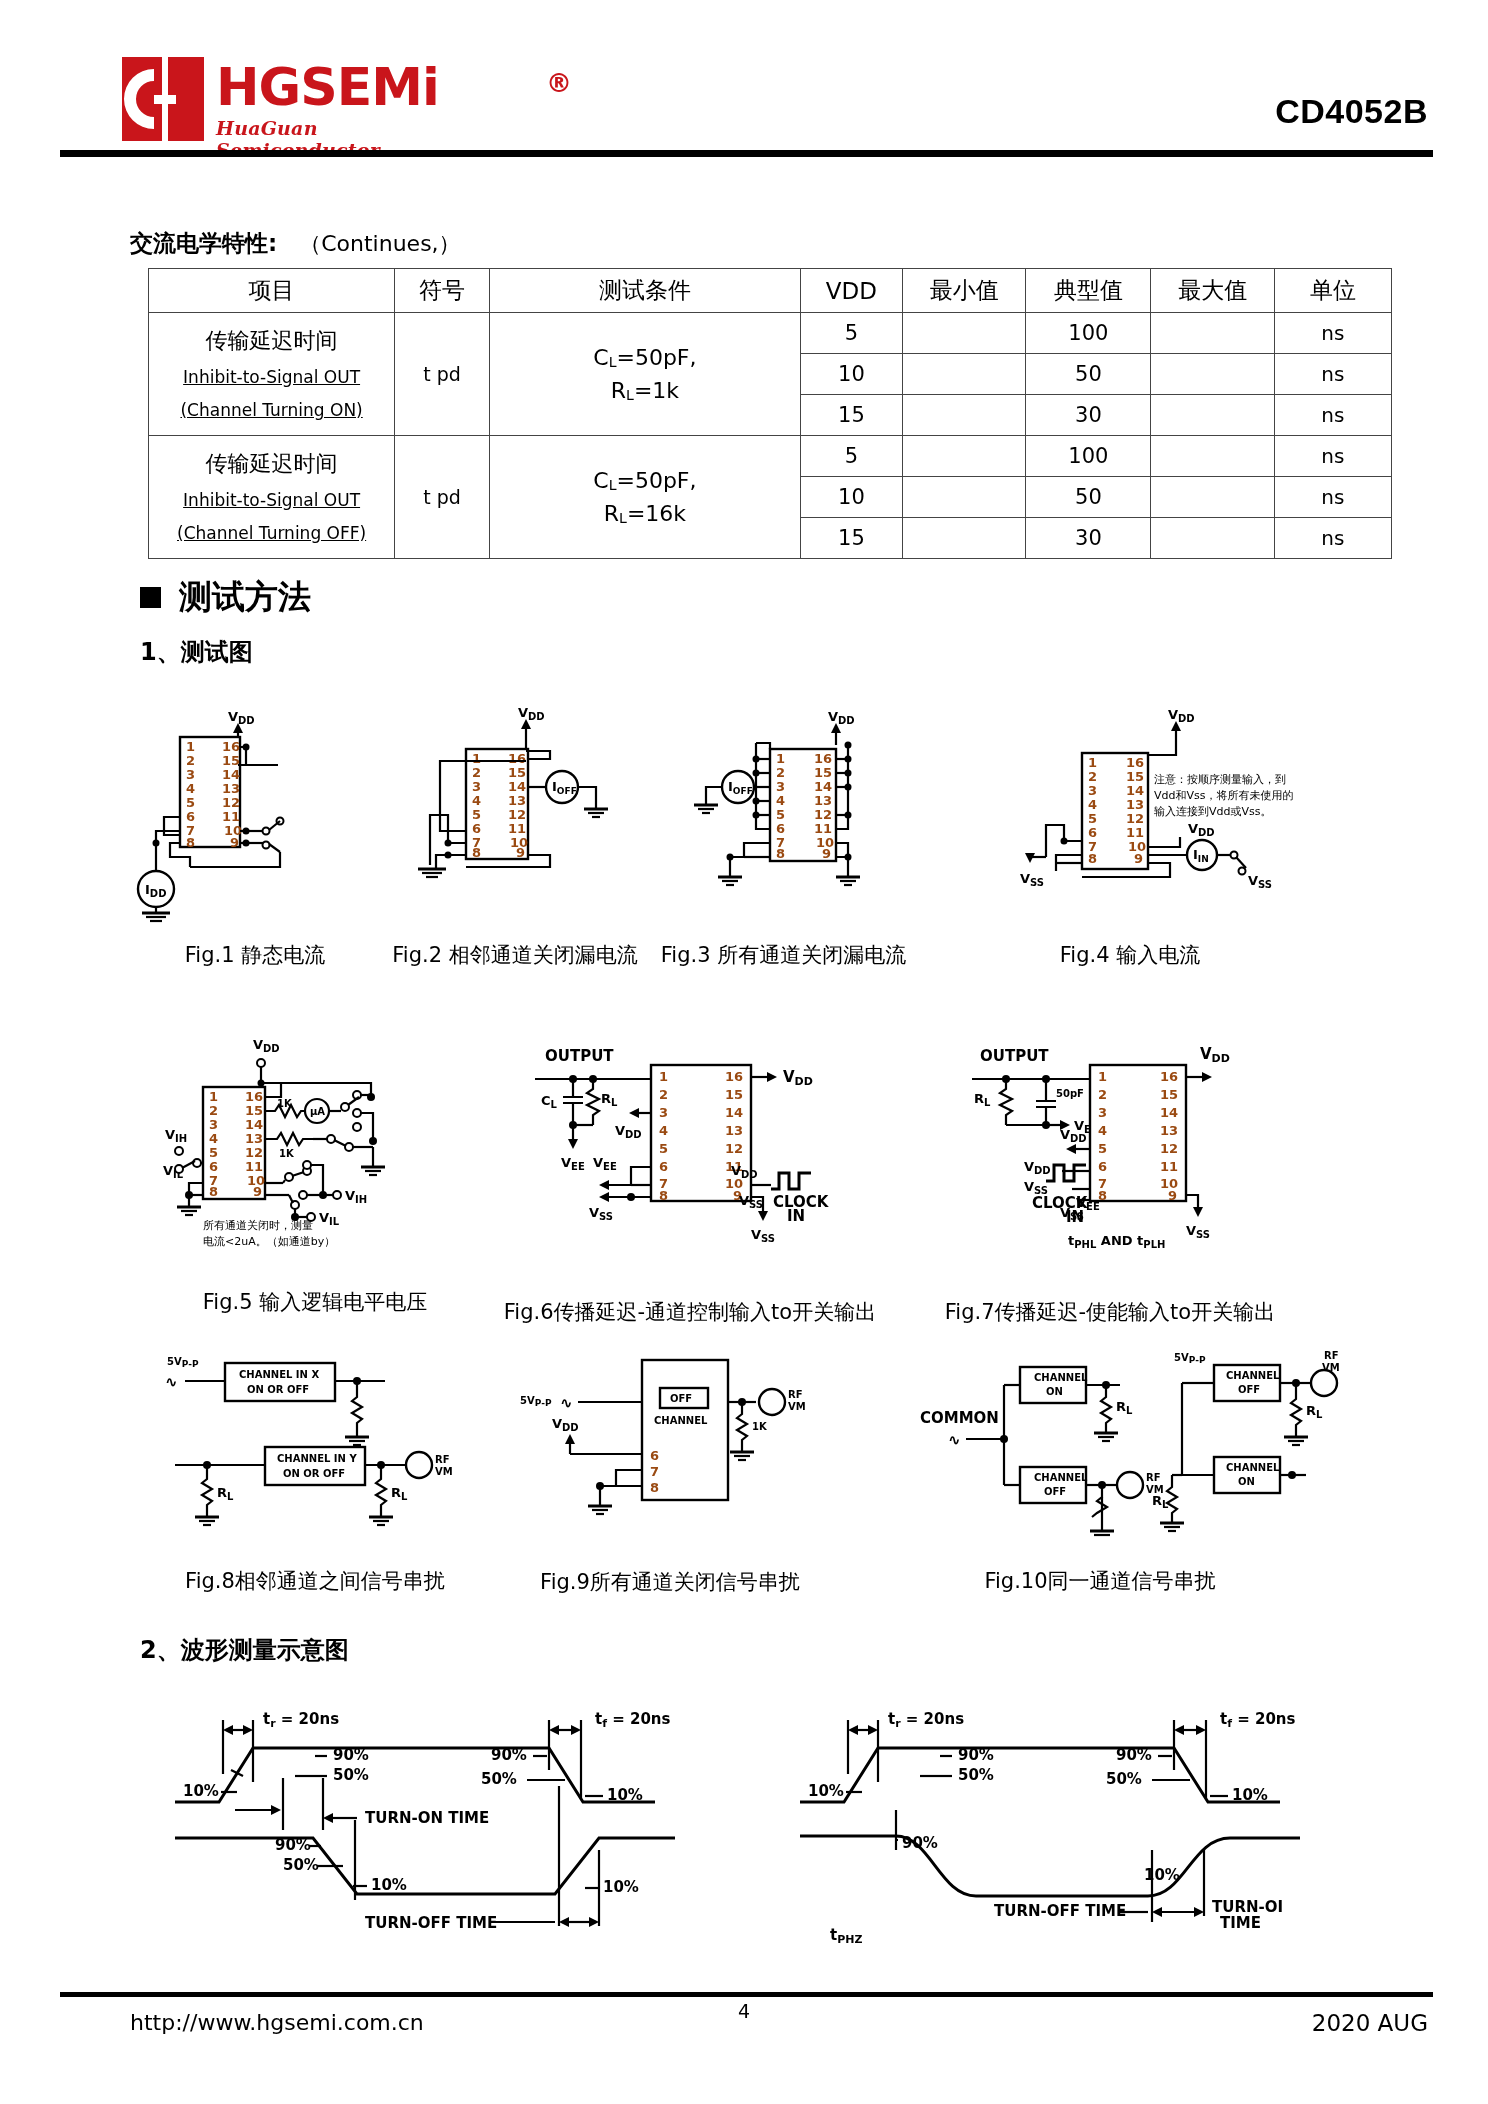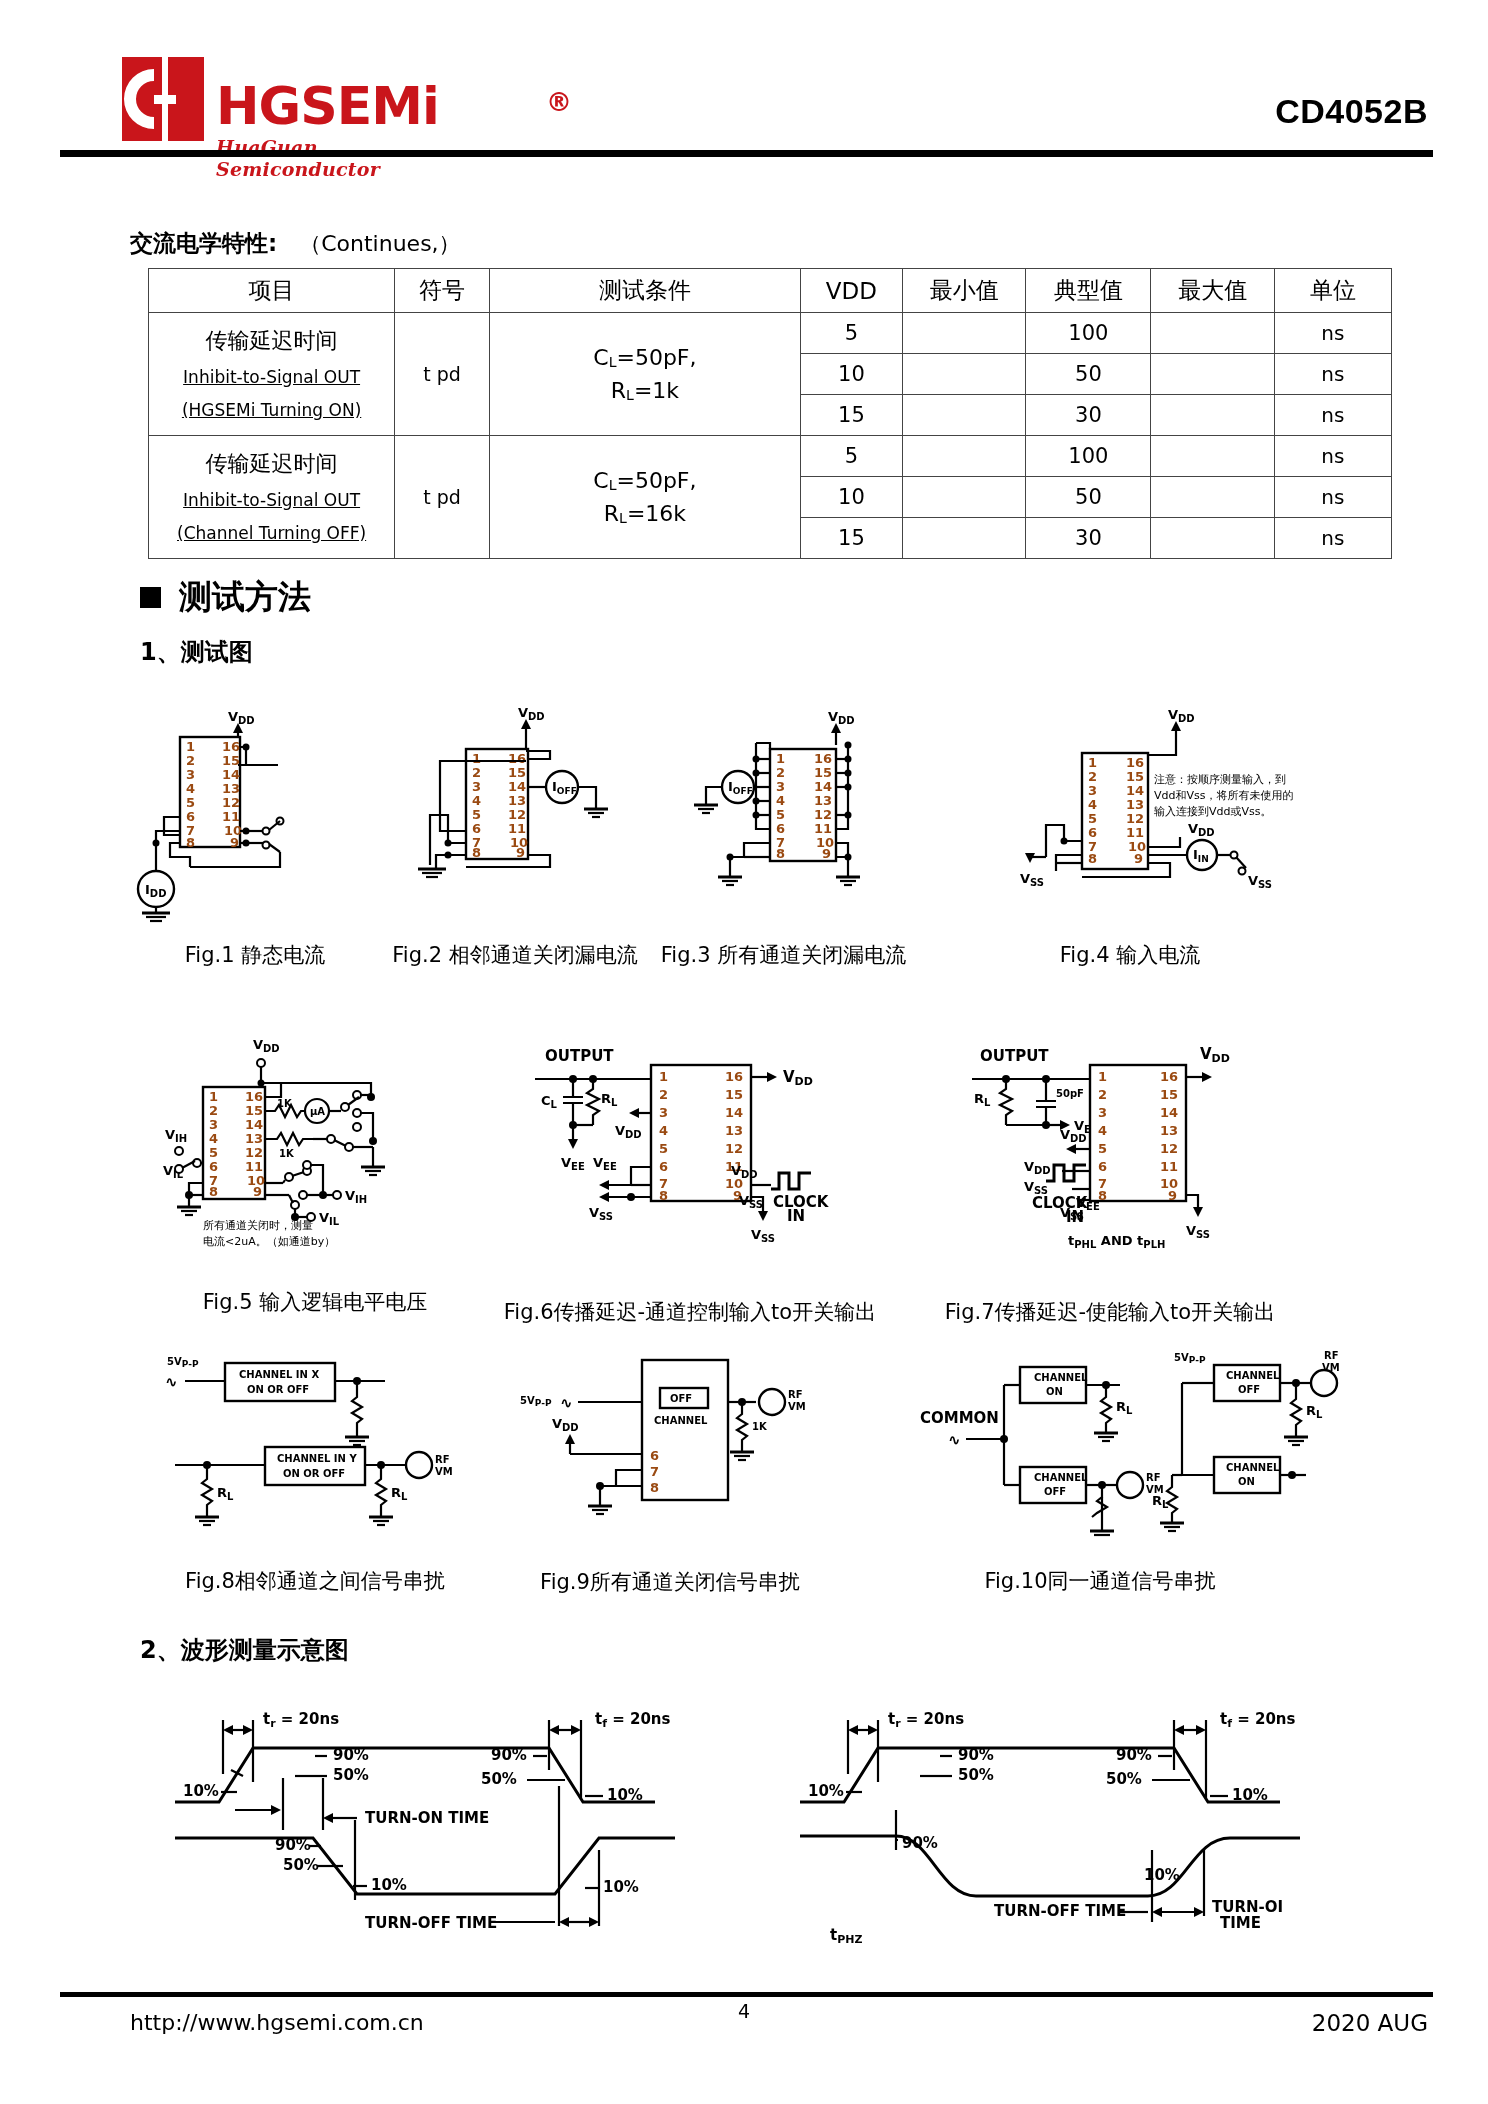--- a/index.html
+++ b/index.html
@@ -115,21 +115,21 @@
 
   <div class="header">
     <div class="logo-wrap">
       <svg class="logo-mark" viewBox="0 0 86 88">
         <rect x="2" y="2" width="40" height="84" fill="#c9151b"></rect>
         <rect x="48" y="2" width="36" height="84" fill="#c9151b"></rect>
         <path d="M34 14 a24 24 0 1 0 0 60 L34 62 a12 12 0 1 1 0 -36 Z" fill="#fff"></path>
         <rect x="34" y="40" width="22" height="9" fill="#fff"></rect>
       </svg>
       <div class="logo-text">
-        <div class="logo-word" style="position:relative;margin-top:19px;">
+        <div class="logo-word" style="position:relative;">
           <span>HGSEMi</span>
           <span class="logo-reg">®</span>
         </div>
         <div class="logo-sub">HuaGuan Semiconductor</div>
       </div>
     </div>
     <div class="part-number">CD4052B</div>
   </div>
   <div class="rule-top"></div>
 
@@ -150,21 +150,21 @@
         <td class="c-unit">单位</td>
       </tr>
     </thead>
     <tbody>
 
       <tr>
         <td rowspan="3">
           <div class="item-cell">
             <div class="item-cn">传输延迟时间</div>
             <div class="item-en">Inhibit-to-Signal OUT</div>
-            <div class="item-en">(HGSEMi Turning ON)</div>
+            <div class="item-en">(Channel Turning ON)</div>
           </div>
         </td>
         <td rowspan="3" class="sym-cell">t pd</td>
         <td rowspan="3" class="cond-cell">
           <div><span>C</span><span class="sub">L</span><span>=50pF,</span></div>
           <div><span>R</span><span class="sub">L</span><span>=1k</span></div>
         </td>
         <td class="num-cell">5</td>
         <td class="num-cell"></td>
         <td class="num-cell">100</td>

